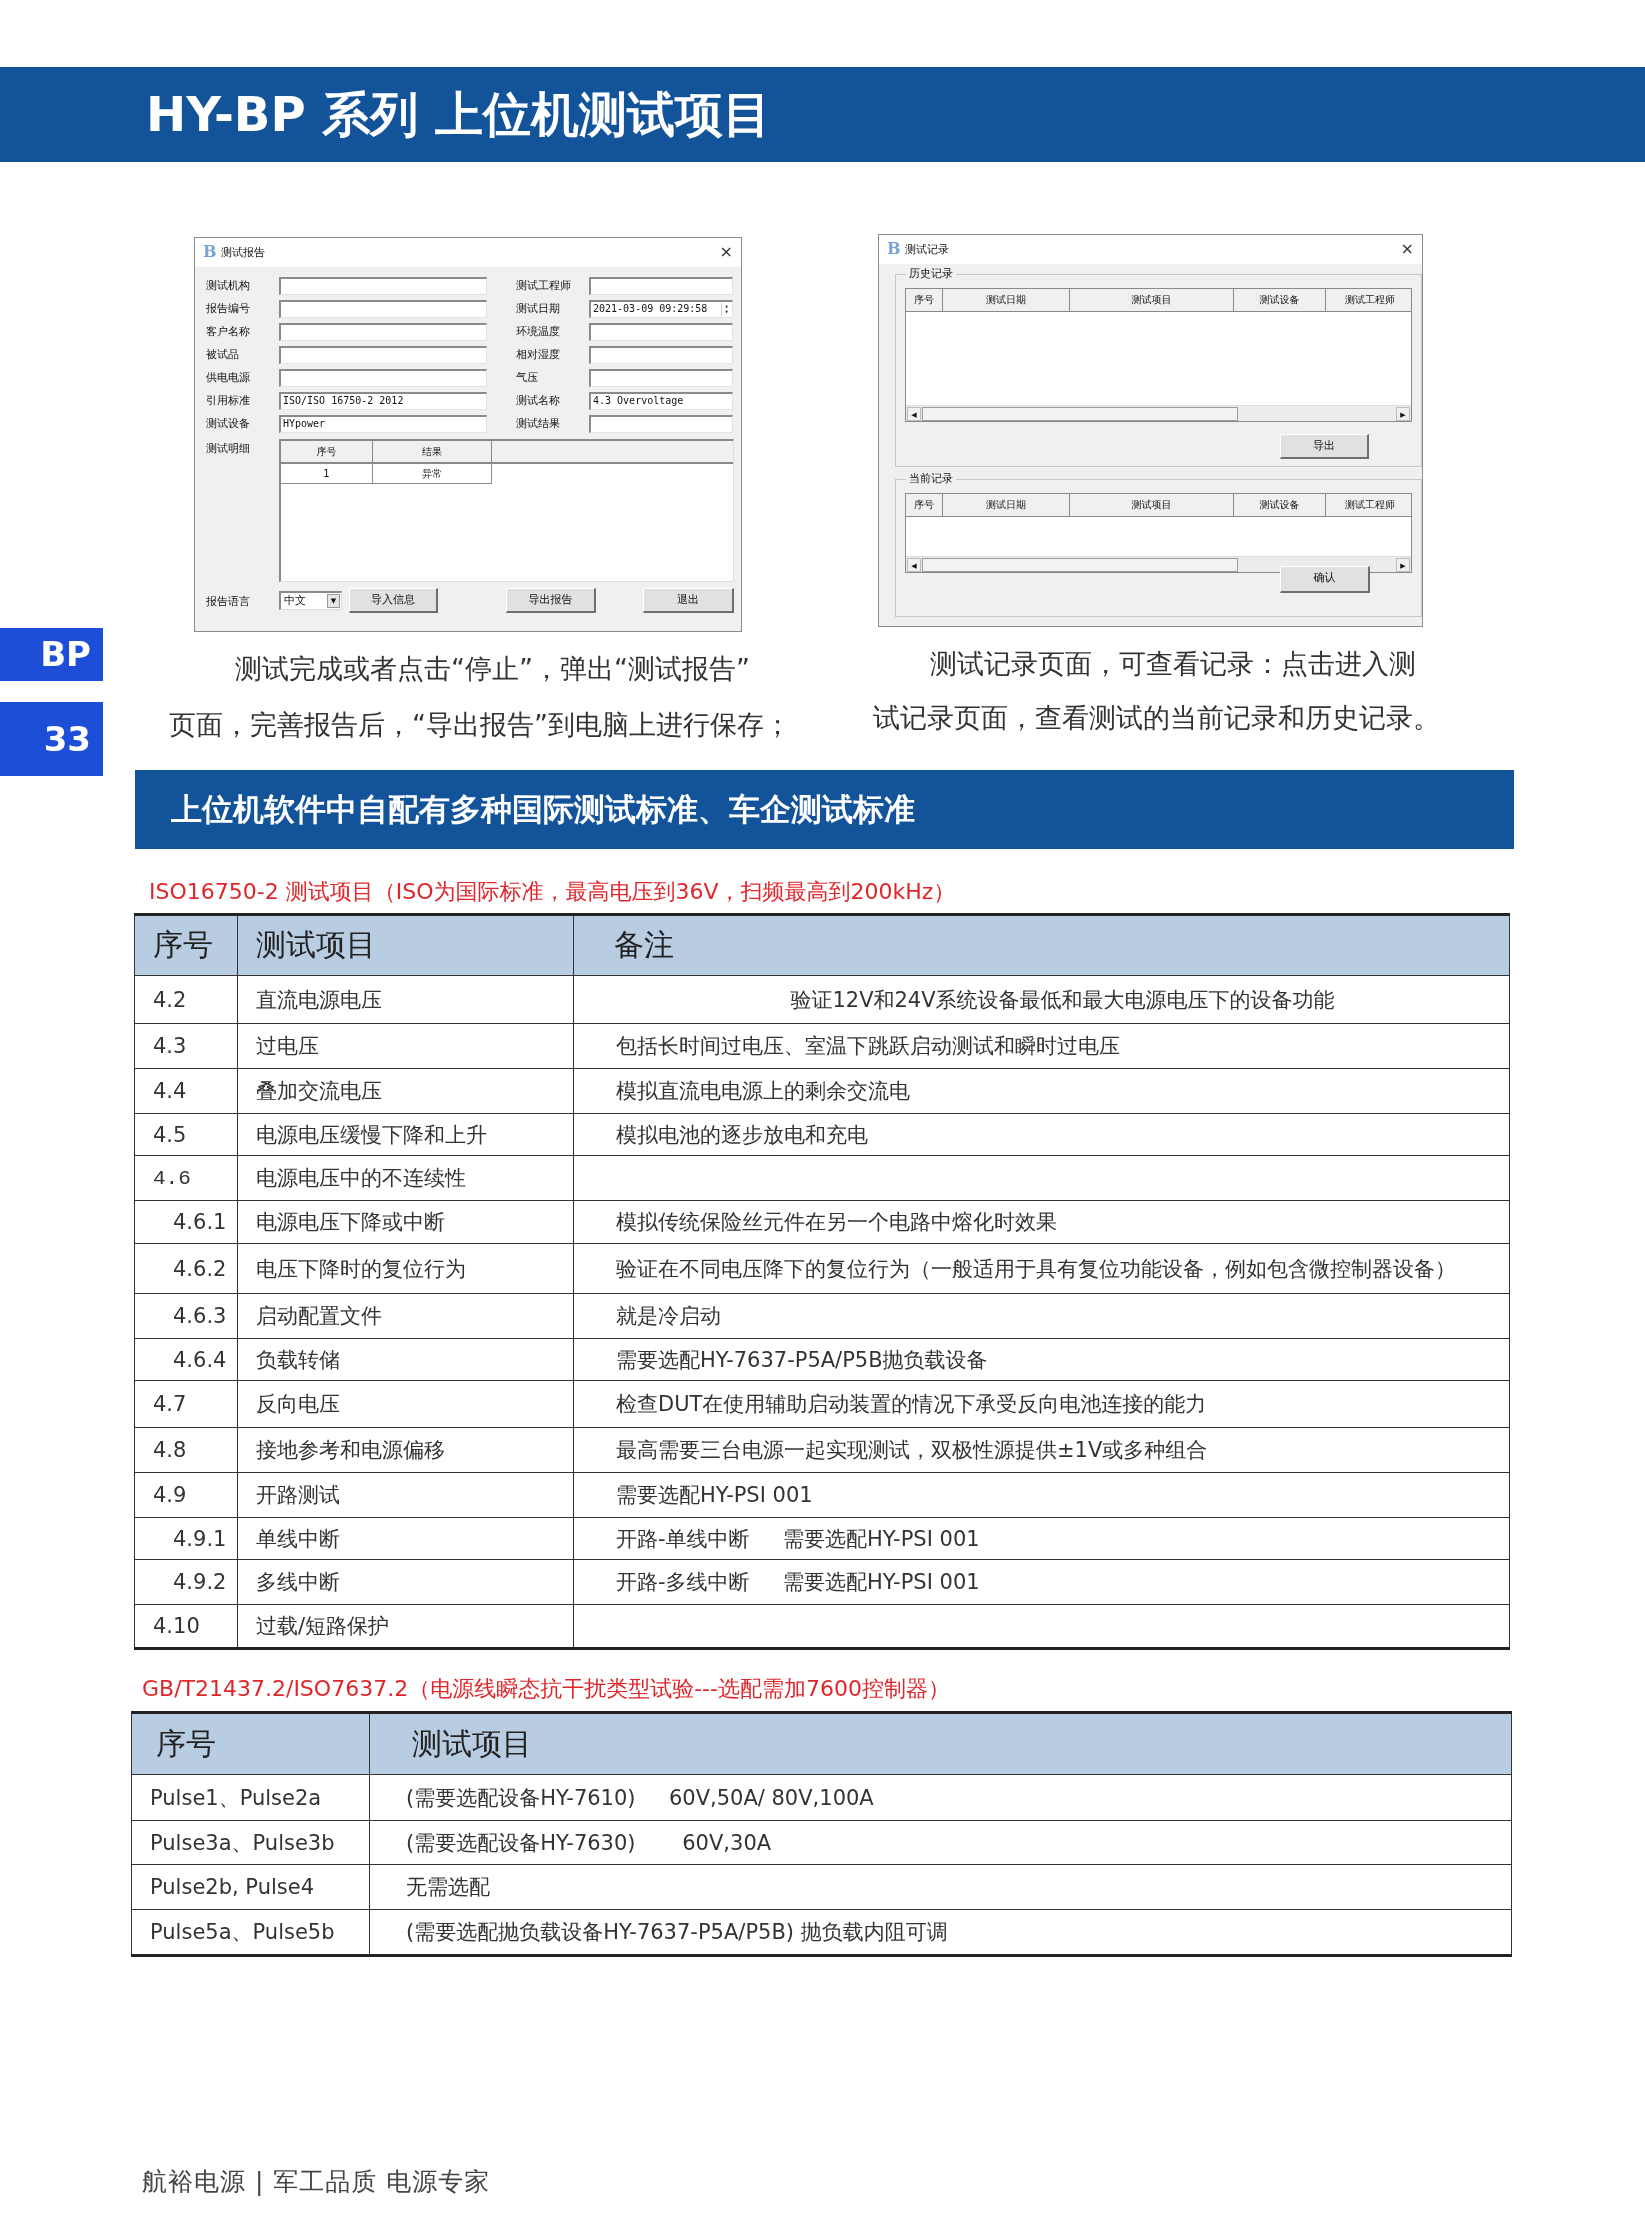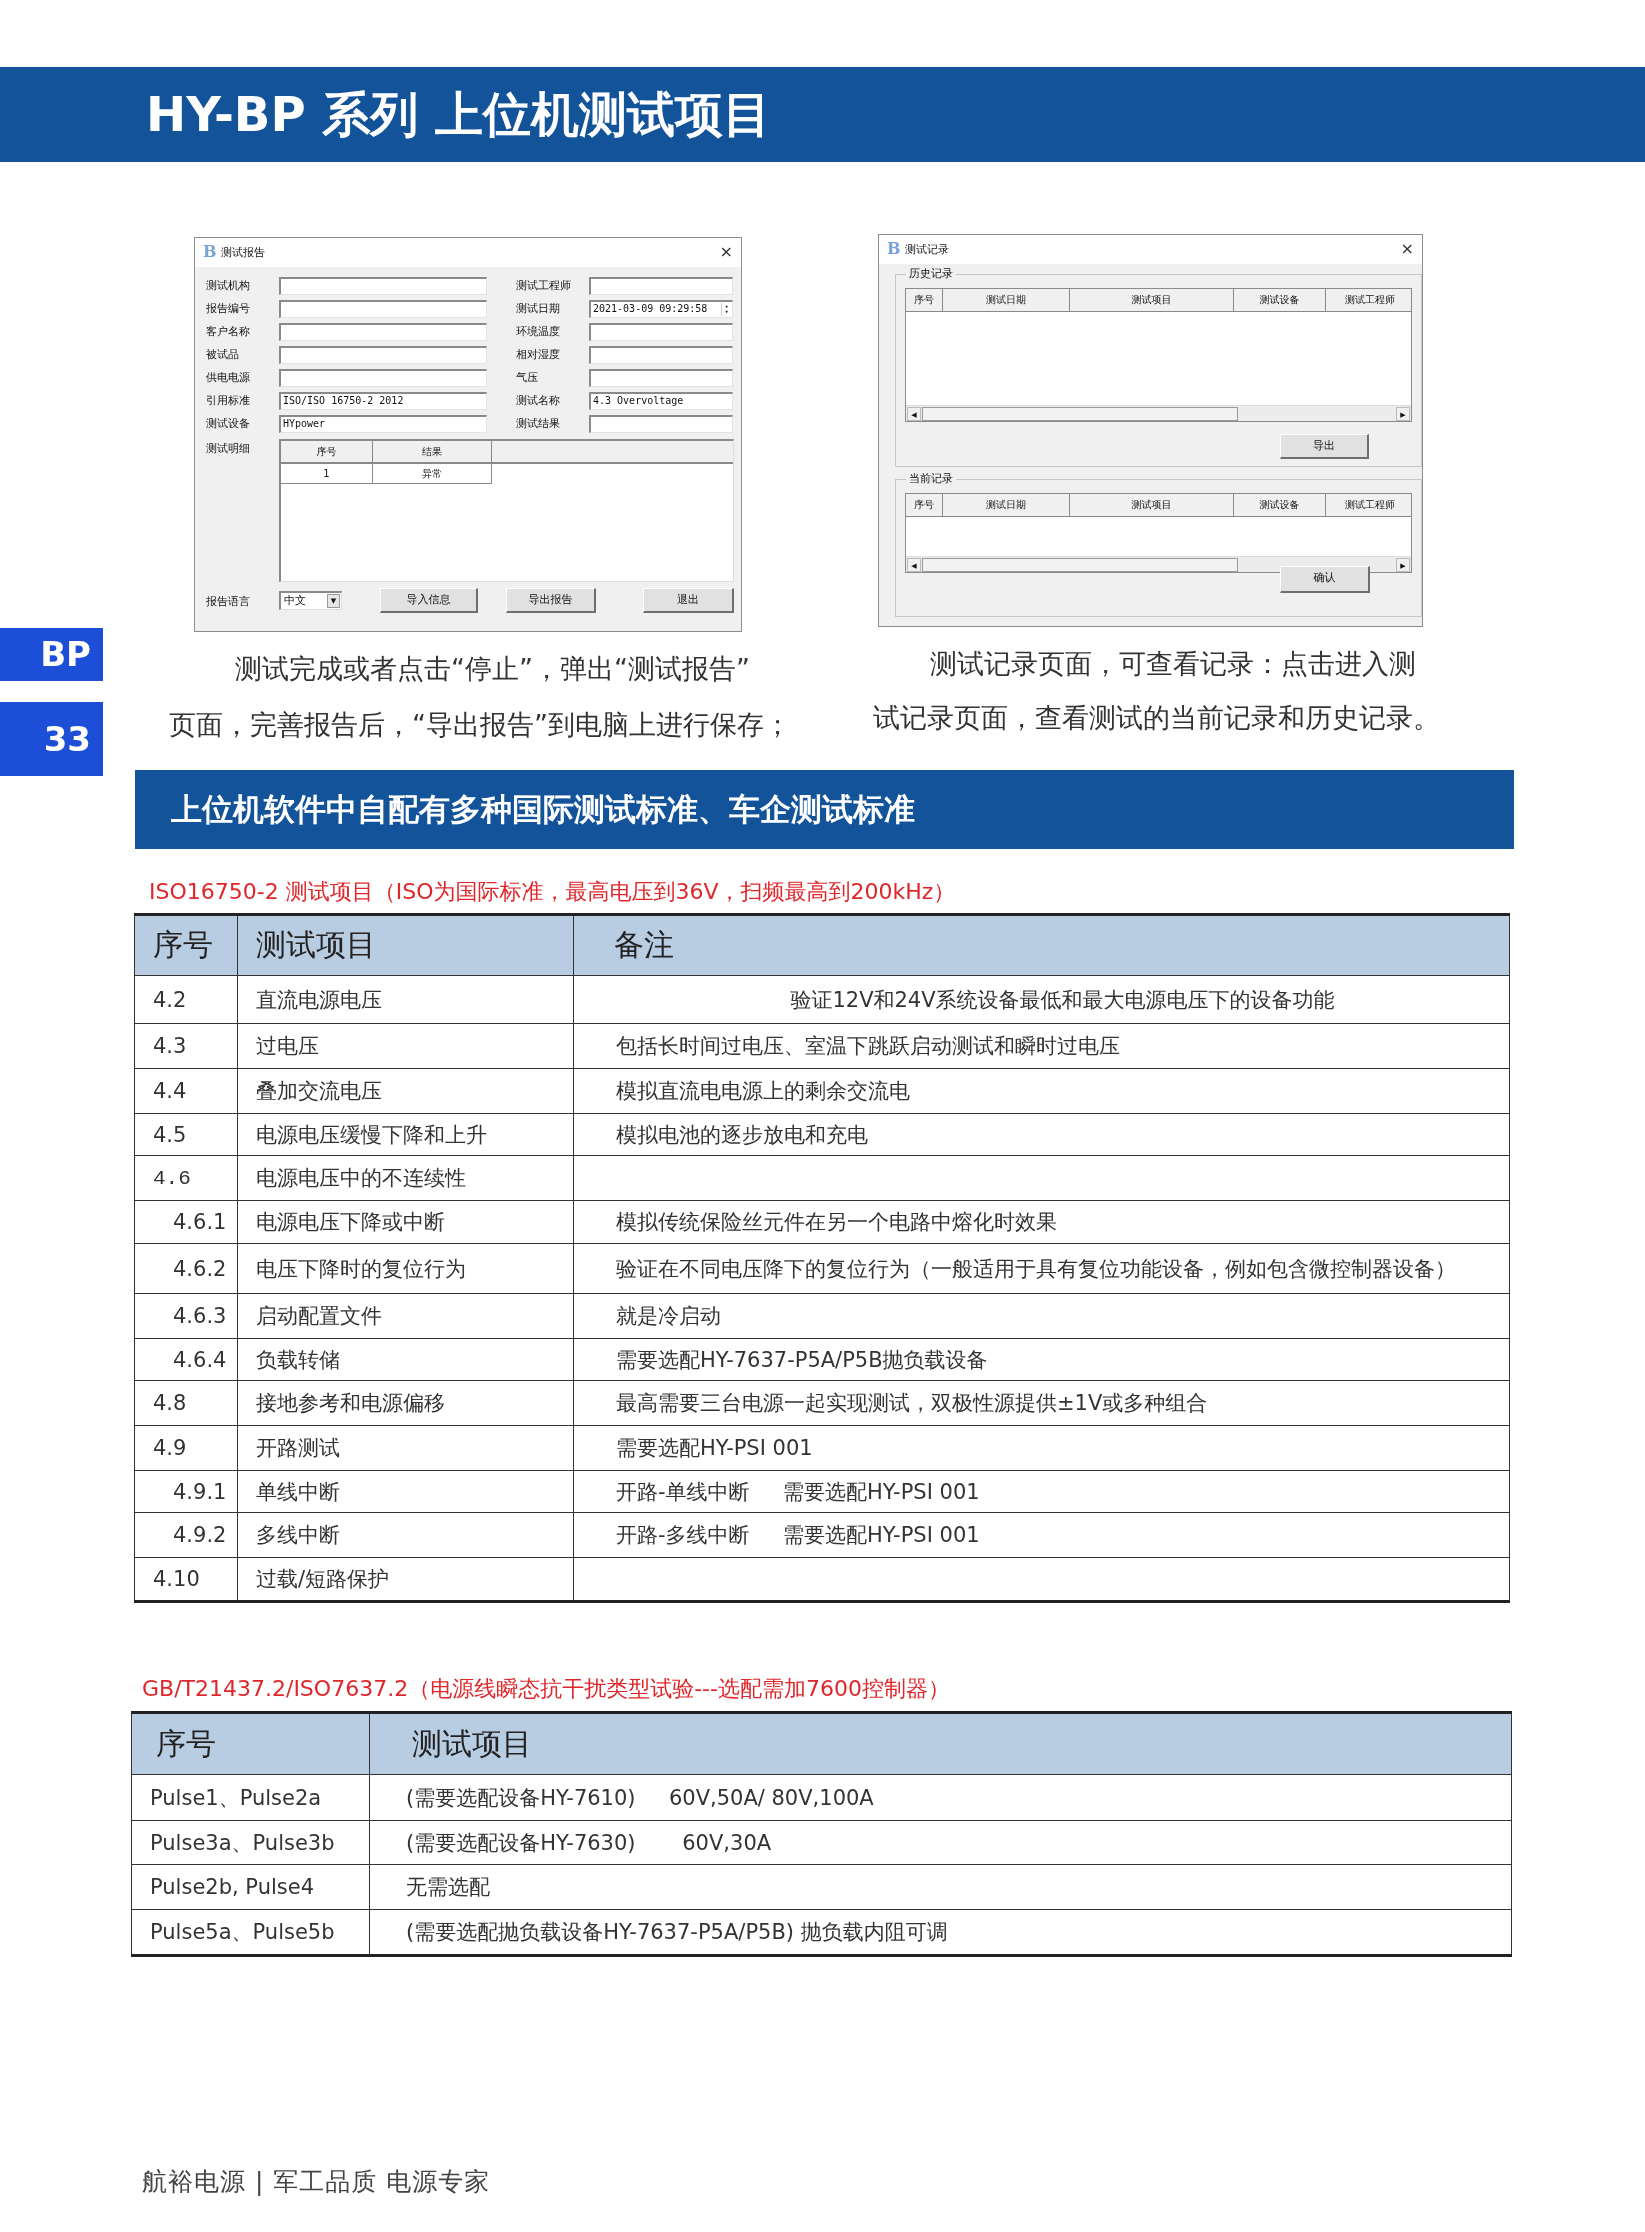--- a/index.html
+++ b/index.html
@@ -119,21 +119,21 @@
     <div class="w-grid-head" style="left:211px; width:244px; border-right:none;"></div>
     <div class="w-grid-cell" style="left:0; top:23px; width:92px;">1</div>
     <div class="w-grid-cell" style="left:92px; top:23px; width:119px;">异常</div>
   </div>
 
   <span class="w-label" style="left:11px; top:356px;">报告语言</span>
   <div class="w-select" style="left:84px; top:353px; width:63px;">
     <span>中文</span>
     <span class="w-select-arrow">▼</span>
   </div>
-  <div class="w-btn" style="left:185px; top:350px; width:98px;">导入信息</div>
+  <div class="w-btn" style="left:154px; top:350px; width:89px;">导入信息</div>
   <div class="w-btn" style="left:311px; top:350px; width:90px;">导出报告</div>
   <div class="w-btn" style="left:448px; top:350px; width:91px;">退出</div>
 </div>
 
 <div class="abs dlg" style="left:878px; top:234px; width:545px; height:393px;">
   <div class="dlg-titlebar">
     <span class="dlg-icon">B</span>
     <span class="dlg-title">测试记录</span>
     <span class="dlg-close">×</span>
   </div>
@@ -235,20 +235,25 @@
       <tr style="height: 45px;">
         <td class="sub" style="white-space: pre;">4.6.3</td>
         <td class="c2" style="white-space: pre;">启动配置文件</td>
         <td class="c3" style="white-space: pre;">就是冷启动</td>
       </tr>
       <tr style="height: 42px;">
         <td class="sub" style="white-space: pre;">4.6.4</td>
         <td class="c2" style="white-space: pre;">负载转储</td>
         <td class="c3" style="white-space: pre;">需要选配HY-7637-P5A/P5B抛负载设备</td>
       </tr>
+      <tr style="height: 47px;">
+        <td style="white-space: pre;">4.7</td>
+        <td class="c2" style="white-space: pre;">反向电压</td>
+        <td class="c3" style="white-space: pre;">检查DUT在使用辅助启动装置的情况下承受反向电池连接的能力</td>
+      </tr>
       <tr style="height: 45px;">
         <td style="white-space: pre;">4.8</td>
         <td class="c2" style="white-space: pre;">接地参考和电源偏移</td>
         <td class="c3" style="white-space: pre;">最高需要三台电源一起实现测试，双极性源提供±1V或多种组合</td>
       </tr>
       <tr style="height: 45px;">
         <td style="white-space: pre;">4.9</td>
         <td class="c2" style="white-space: pre;">开路测试</td>
         <td class="c3" style="white-space: pre;">需要选配HY-PSI 001</td>
       </tr>

